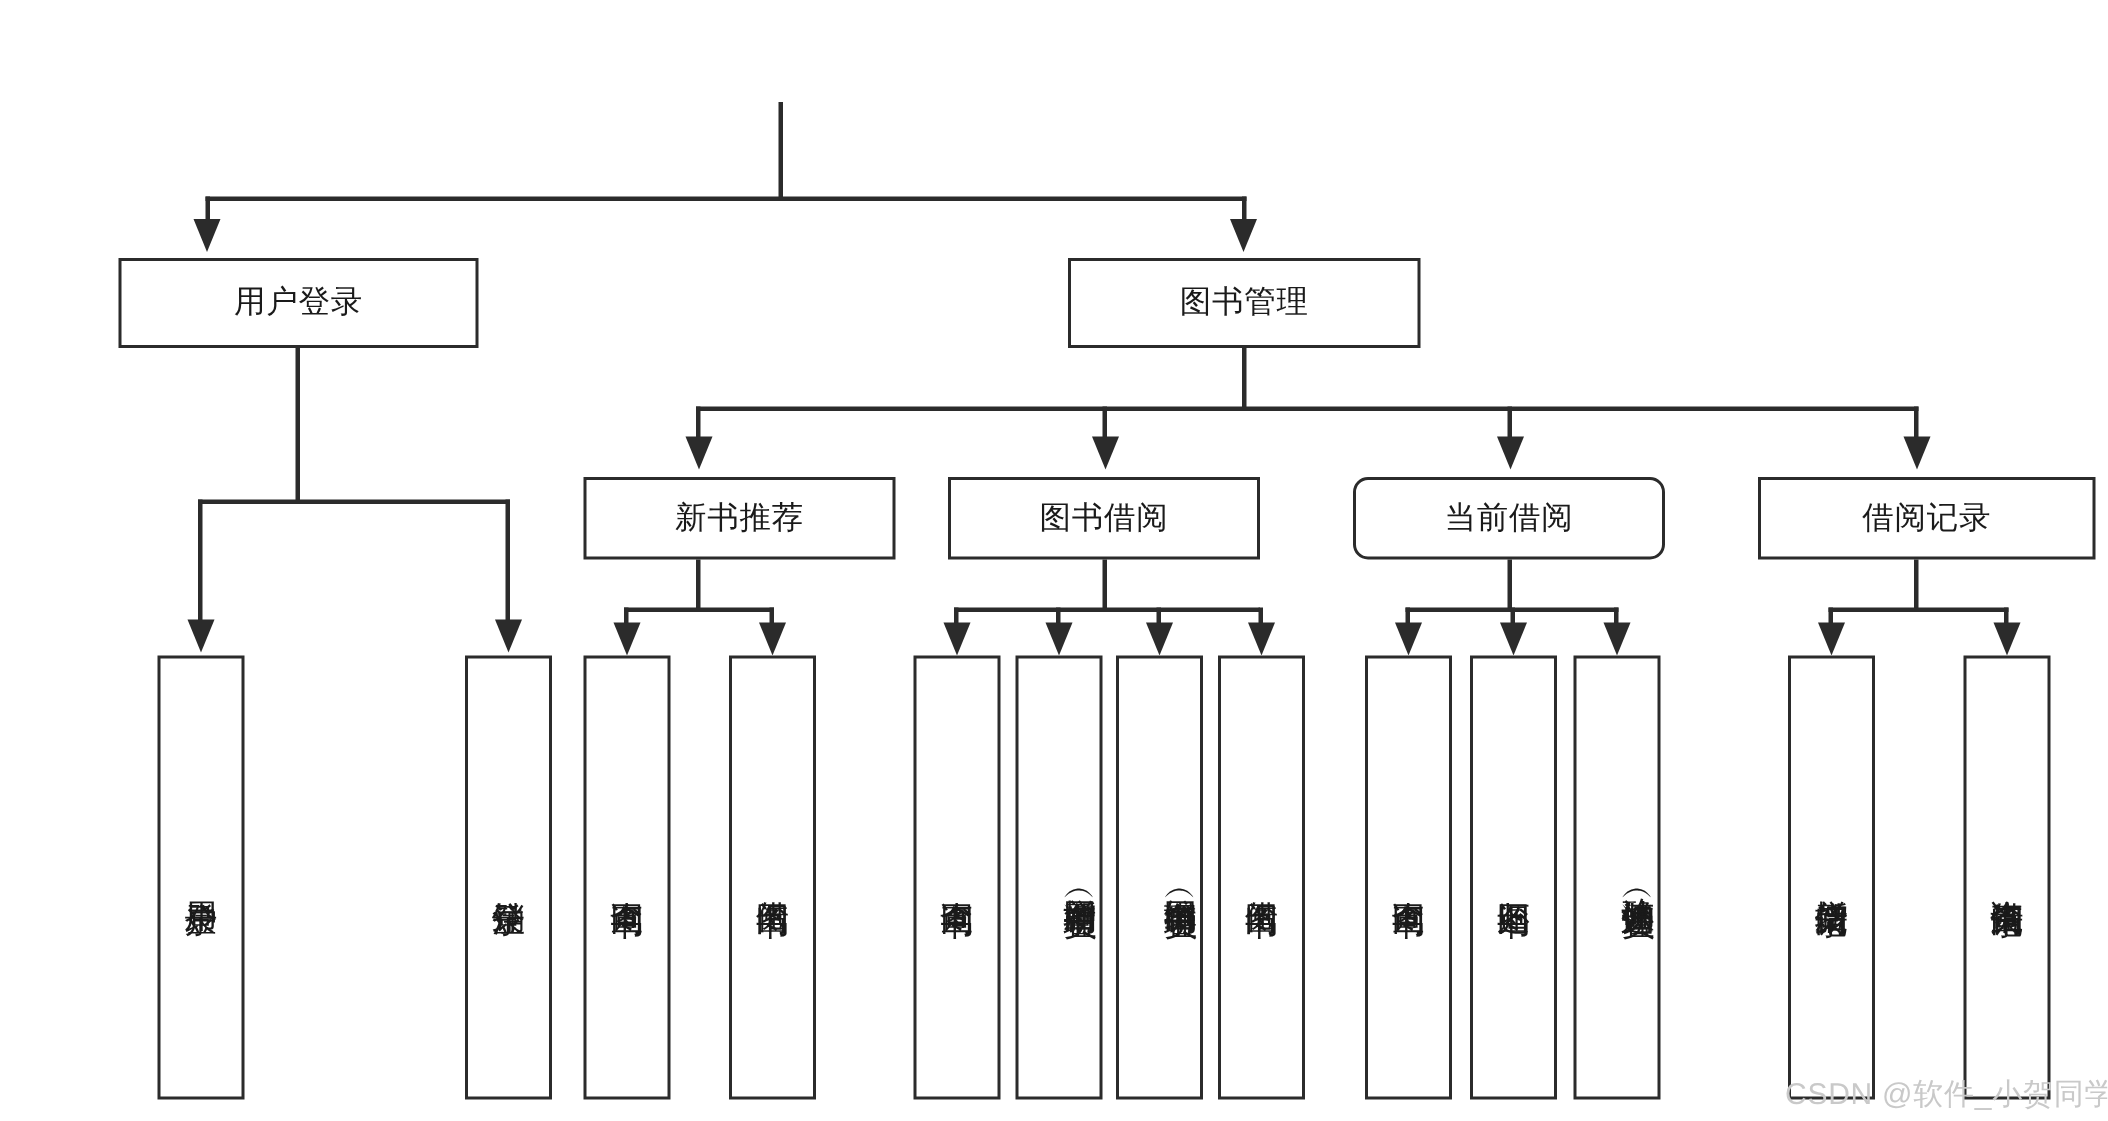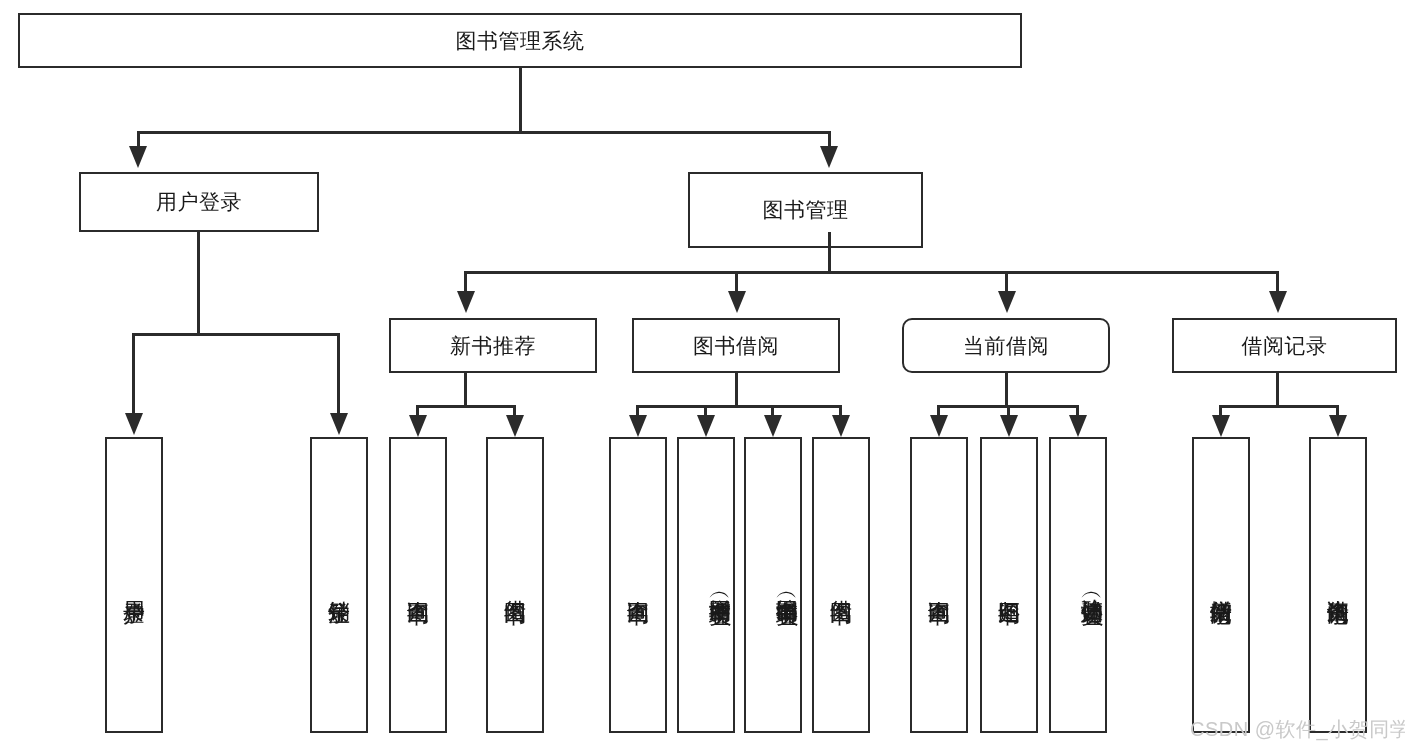--- a/index.html
+++ b/index.html
@@ -73,36 +73,33 @@
     white-space: nowrap;
     letter-spacing: 0.5px;
     pointer-events: none;
   }
 </style>
 </head>
 <body>
 
 <div id="canvas">
 
-  <div class="node h" style="left:18px; top:13px; width:1004px; height:55px;">
-    <span>图书管理系统</span>
-  </div>
 
   <div class="ln lnv" style="left:519px; top:68px; width:3px; height:65px;"></div>
   <div class="ln lnh" style="left:137px; top:131px; width:694px; height:3px;"></div>
   <div class="ln lnv" style="left:137px; top:131px; width:3px; height:17px;"></div>
   <div class="arrow" style="left:129px; top:146px;"></div>
   <div class="ln lnv" style="left:828px; top:131px; width:3px; height:17px;"></div>
   <div class="arrow" style="left:820px; top:146px;"></div>
 
   <div class="node h" style="left:79px; top:172px; width:240px; height:60px;">
     <span>用户登录</span>
   </div>
 
-  <div class="node h" style="left:688px; top:172px; width:235px; height:76px;">
+  <div class="node h" style="left:712px; top:172px; width:235px; height:60px;">
     <span>图书管理</span>
   </div>
 
   <div class="ln lnv" style="left:197px; top:232px; width:3px; height:104px;"></div>
   <div class="ln lnh" style="left:132px; top:333px; width:208px; height:3px;"></div>
   <div class="ln lnv" style="left:132px; top:333px; width:3px; height:82px;"></div>
   <div class="arrow" style="left:125px; top:413px;"></div>
   <div class="ln lnv" style="left:337px; top:333px; width:3px; height:82px;"></div>
   <div class="arrow" style="left:330px; top:413px;"></div>
 

